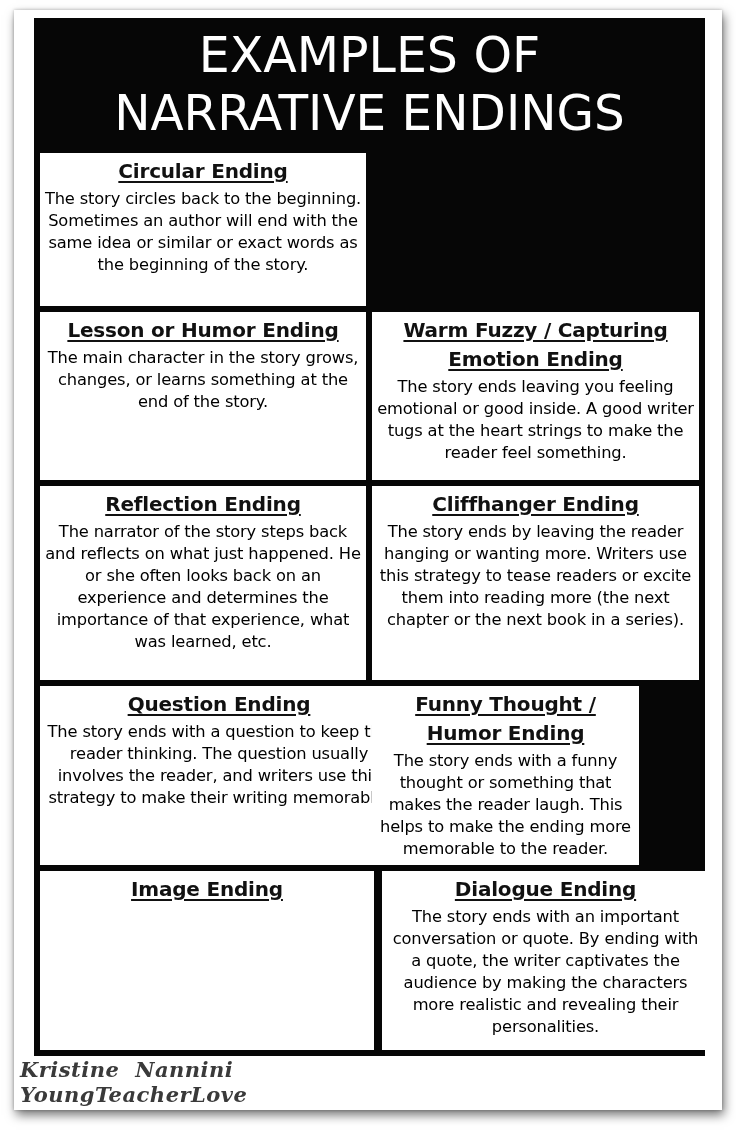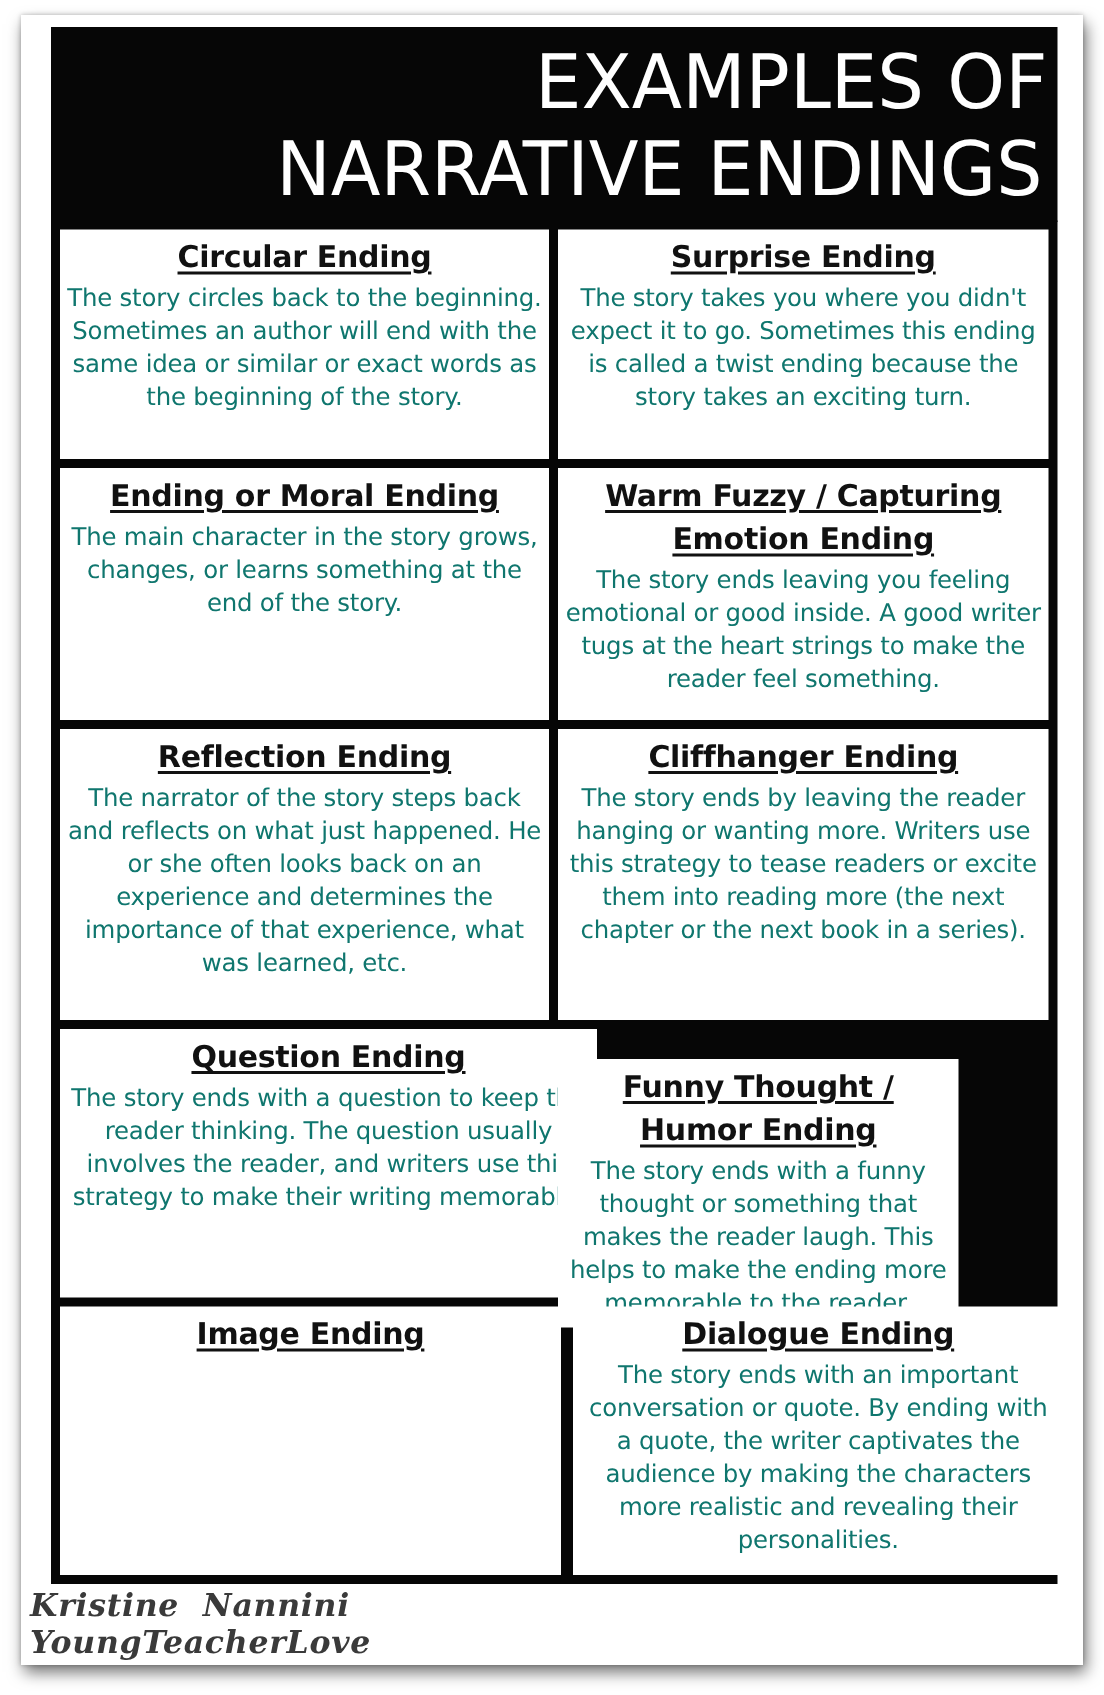--- a/index.html
+++ b/index.html
@@ -20,21 +20,21 @@
       box-shadow: 2px 5px 10px rgba(0,0,0,0.55), 0 0 3px rgba(0,0,0,0.25);
     }
     .header {
       position: absolute;
       left: 34px;
       top: 18px;
       width: 671px;
       height: 130px;
       background: #060606;
       color: #ffffff;
-      text-align: right;
+      text-align: center;
       font-family: "DejaVu Sans", sans-serif;
       font-weight: normal;
       box-sizing: border-box;
       padding-top: 8px;
     }
     .header .line {
       display: block;
       font-size: 50px;
       line-height: 58px;
       letter-spacing: 0px;
@@ -70,21 +70,21 @@
       text-underline-offset: 3px;
       color: #111;
       letter-spacing: -0.2px;
     }
     .cell .title-wrap {
       margin-bottom: 2px;
     }
     .cell .body {
       font-size: 16.3px;
       line-height: 22px;
-      color: #0f766e;
+      color: #000000;
       letter-spacing: -0.15px;
       text-align: center;
     }
     .cell .body em { font-style: italic; }
     .credit {
       position: absolute;
       left: 20px;
       font-family: "DejaVu Serif", serif;
       font-weight: bold;
       font-size: 21px;
@@ -106,48 +106,44 @@
   <span class="line line1">EXAMPLES OF</span>
   <span class="line line2">NARRATIVE ENDINGS</span>
 </div>
 
 <div class="grid">
 
   <div class="cell" style="left:6px; top:6px; width:326px; height:153px;">
     <div class="title-wrap"><span class="title">Circular Ending</span></div>
     <div class="body">The story circles back to the beginning. Sometimes an author will end with the same idea or similar or exact words as the beginning of the story.</div>
   </div>
-  <div class="cell" style="left:338px; top:6px; width:327px; height:153px;">
-    <div class="title-wrap"><span class="title">Surprise Ending</span></div>
-    <div class="body">The story takes you where you didn't expect it to go. Sometimes this ending is called a twist ending because the story takes an exciting turn.</div>
-  </div>
 
   <div class="cell" style="left:6px; top:165px; width:326px; height:168px;">
-    <div class="title-wrap"><span class="title">Ending or Moral Ending</span></div>
+    <div class="title-wrap"><span class="title">Lesson or Humor Ending</span></div>
     <div class="body">The main character in the story grows, changes, or learns something at the end of the story.</div>
   </div>
   <div class="cell" style="left:6px; top:339px; width:326px; height:194px;">
     <div class="title-wrap"><span class="title">Reflection Ending</span></div>
     <div class="body">The narrator of the story steps back and reflects on what just happened. He or she often looks back on an experience and determines the importance of that experience, what was learned, etc.</div>
   </div>
 
   <div class="cell" style="left:338px; top:165px; width:327px; height:168px;">
     <div class="title-wrap"><span class="title">Warm Fuzzy / Capturing Emotion Ending</span></div>
     <div class="body">The story ends leaving you feeling emotional or good inside. A good writer tugs at the heart strings to make the reader feel something.</div>
   </div>
   <div class="cell" style="left:338px; top:339px; width:327px; height:194px;">
     <div class="title-wrap"><span class="title">Cliffhanger Ending</span></div>
     <div class="body">The story ends by leaving the reader hanging or wanting more. Writers use this strategy to tease readers or excite them into reading more (the next chapter or the next book in a series).</div>
   </div>
 
   <div class="cell" style="left:6px; top:539px; width:358px; height:179px;">
     <div class="title-wrap"><span class="title">Question Ending</span></div>
     <div class="body">The story ends with a question to keep the reader thinking. The question usually involves the reader, and writers use this strategy to make their writing memorable.</div>
   </div>
-  <div class="cell" style="left:338px; top:539px; width:267px; height:179px;margin-top:20px;">
+  <div class="cell" style="left:338px; top:539px; width:267px; height:179px;">
     <div class="title-wrap"><span class="title">Funny Thought / Humor Ending</span></div>
     <div class="body">The story ends with a funny thought or something that makes the reader laugh. This helps to make the ending more memorable to the reader.</div>
   </div>
 
   <div class="cell" style="left:6px; top:724px; width:334px; height:179px;">
     <div class="title-wrap"><span class="title">Image Ending</span></div>
   </div>
   <div class="cell" style="left:348px; top:724px; width:327px; height:179px;">
     <div class="title-wrap"><span class="title">Dialogue Ending</span></div>
     <div class="body">The story ends with an important conversation or quote. By ending with a quote, the writer captivates the audience by making the characters more realistic and revealing their personalities.</div>

